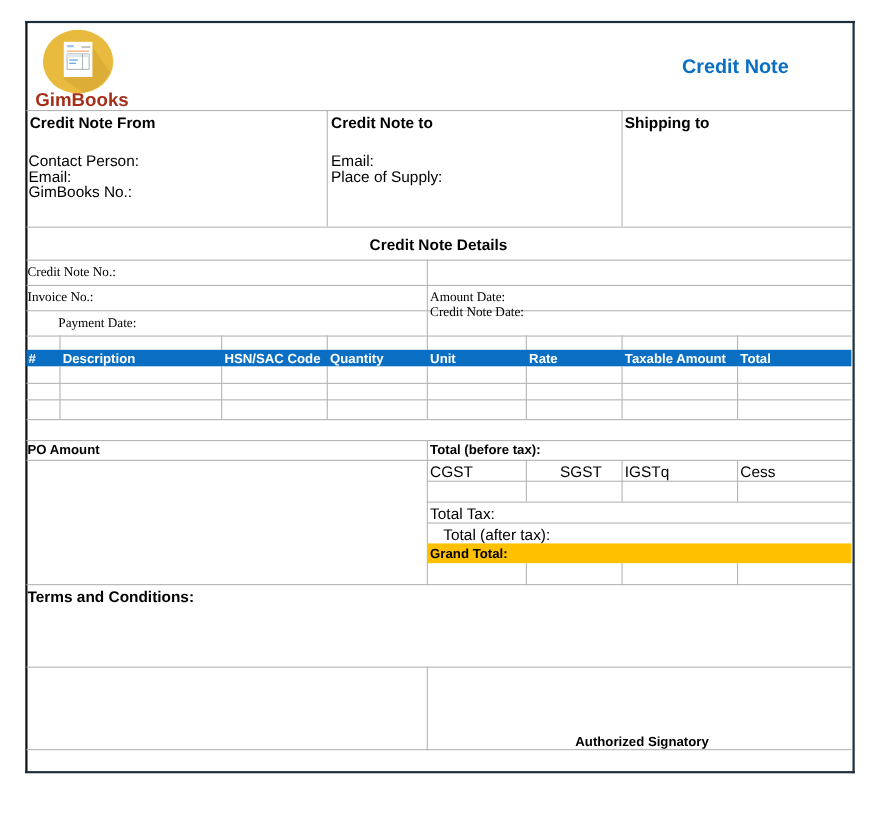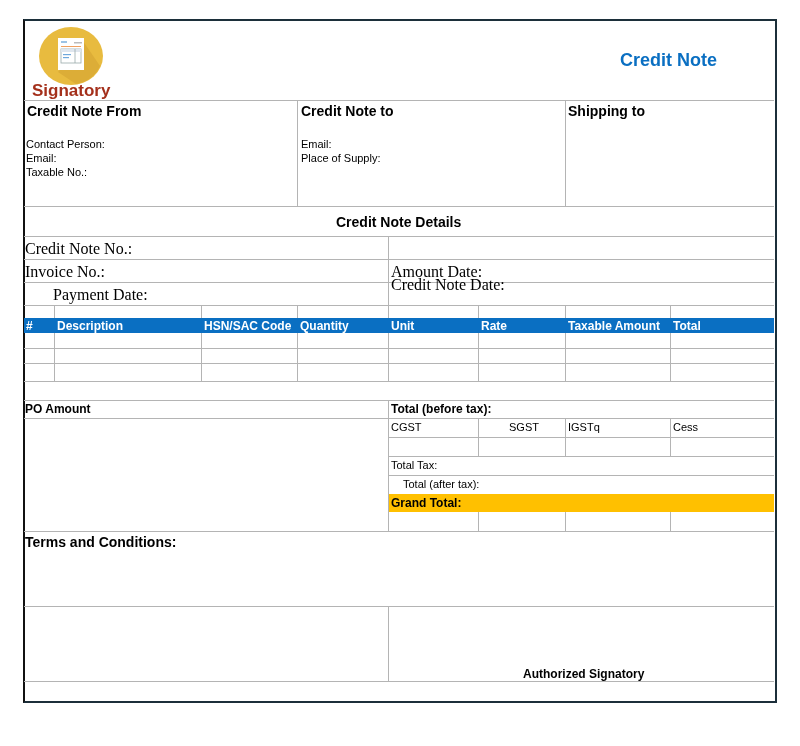--- a/index.html
+++ b/index.html
@@ -3,22 +3,22 @@
 <meta charset="utf-8">
 <style>
   html, body { margin:0; padding:0; background:#ffffff; }
   body { width:800px; height:746px; position:relative; overflow:hidden; font-family:"Liberation Sans", sans-serif; color:#000; }
   .frame { position:absolute; left:23px; top:19px; width:750px; height:680px; border:2px solid #1c2f3a; border-left-color:#111; box-sizing:content-box; }
   .abs { position:absolute; box-sizing:border-box; }
   .hl { position:absolute; height:1px; background:#b4b4b4; }
   .vl { position:absolute; width:1px; background:#b4b4b4; }
   .t { position:absolute; white-space:nowrap; }
   .h14 { font-size:14px; font-weight:bold; }
-  .s12 { font-size:11px; }
-  .serif { font-family:"Liberation Serif", serif; font-size:16px; }
+  .s12 { font-size:14px; }
+  .serif { font-family:"Liberation Serif", serif; font-size:12px; }
   .b12 { font-size:12px; font-weight:bold; }
   .blue-bar { position:absolute; background:#0a6fc2; }
   .yellow-bar { position:absolute; background:#ffc000; }
   .white { color:#fff; }
 </style>
 </head>
 <body>
 
 <div class="frame"></div>
 
@@ -30,38 +30,38 @@
     <rect x="23" y="15" width="6" height="2" fill="#9cc3e5"></rect>
     <rect x="36" y="16" width="8" height="1.5" fill="#bbb"></rect>
     <rect x="23" y="20" width="20" height="1" fill="#f0a060"></rect>
     <rect x="23" y="23" width="20" height="14" fill="none" stroke="#9aa" stroke-width="0.8"></rect>
     <rect x="23" y="23" width="20" height="3" fill="#dfe6ee"></rect>
     <line x1="37" y1="23" x2="37" y2="37" stroke="#9aa" stroke-width="0.8"></line>
     <rect x="25" y="28" width="8" height="1.2" fill="#6fa8dc"></rect>
     <rect x="25" y="31" width="6" height="1.2" fill="#6fa8dc"></rect>
   </svg>
 </div>
-<div class="t" style="left:32px;top:81px;font-size:17px;font-weight:bold;color:#a4301b;">Signatory</div>
+<div class="t" style="left:32px;top:81px;font-size:17px;font-weight:bold;color:#a4301b;">GimBooks</div>
 
 <div class="t" style="left:620px;top:50px;font-size:18px;font-weight:bold;color:#0a6fc2;">Credit Note</div>
 
 <div class="hl" style="left:24px;top:100px;width:750px;"></div>
 <div class="hl" style="left:24px;top:206px;width:750px;"></div>
 <div class="hl" style="left:24px;top:236px;width:750px;"></div>
 <div class="hl" style="left:24px;top:259px;width:750px;"></div>
 <div class="hl" style="left:24px;top:282px;width:750px;"></div>
 <div class="hl" style="left:24px;top:305px;width:750px;"></div>
 
 <div class="vl" style="left:297px;top:100px;height:106px;"></div>
 <div class="vl" style="left:565px;top:100px;height:106px;"></div>
 
 <div class="t h14" style="left:27px;top:103px;">Credit Note From</div>
 <div class="t s12" style="left:26px;top:138px;">Contact Person:</div>
 <div class="t s12" style="left:26px;top:152px;">Email:</div>
-<div class="t s12" style="left:26px;top:166px;">Taxable No.:</div>
+<div class="t s12" style="left:26px;top:166px;">GimBooks No.:</div>
 
 <div class="t h14" style="left:301px;top:103px;">Credit Note to</div>
 <div class="t s12" style="left:301px;top:138px;">Email:</div>
 <div class="t s12" style="left:301px;top:152px;">Place of Supply:</div>
 
 <div class="t h14" style="left:568px;top:103px;">Shipping to</div>
 
 <div class="t h14" style="left:336px;top:214px;">Credit Note Details</div>
 <div class="vl" style="left:388px;top:236px;height:69px;"></div>
 

